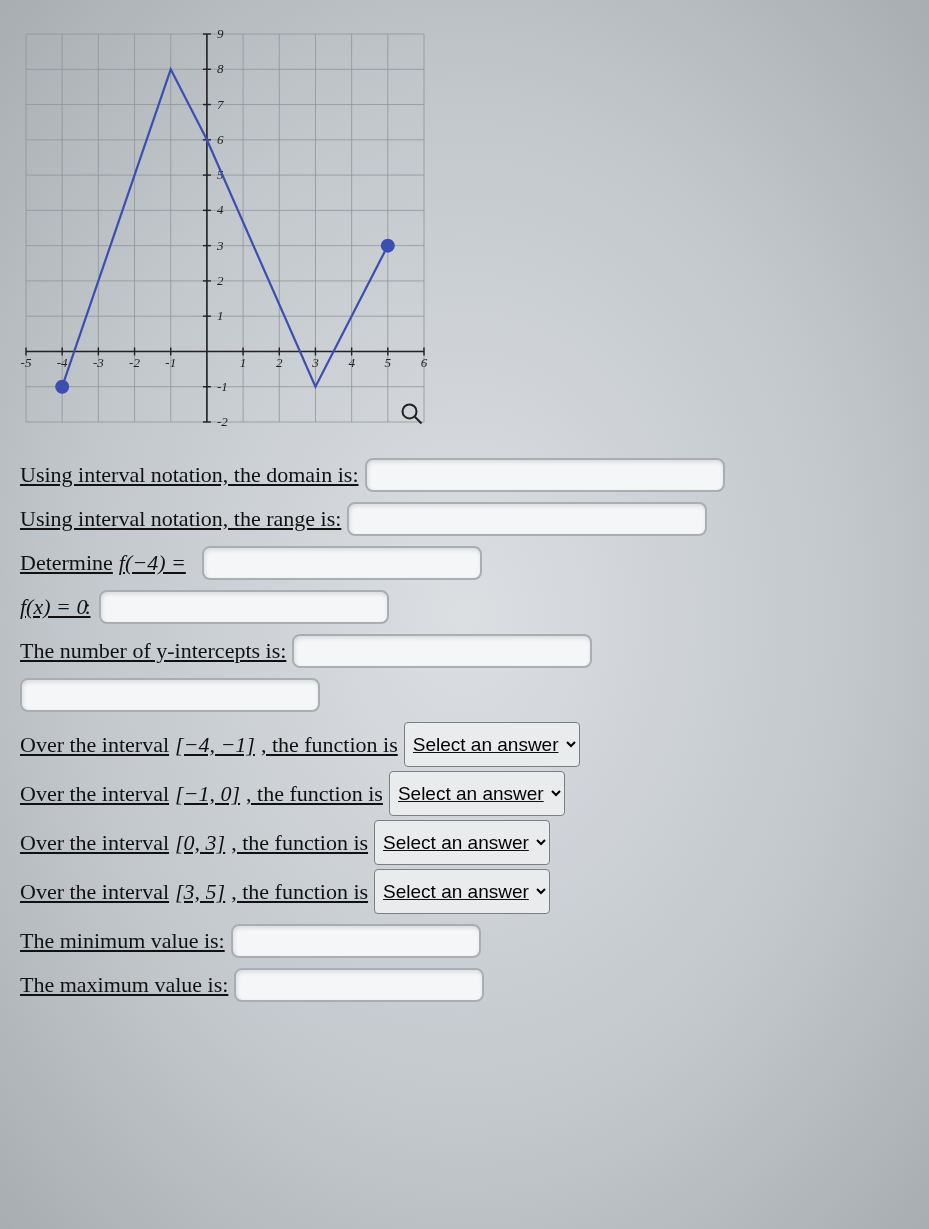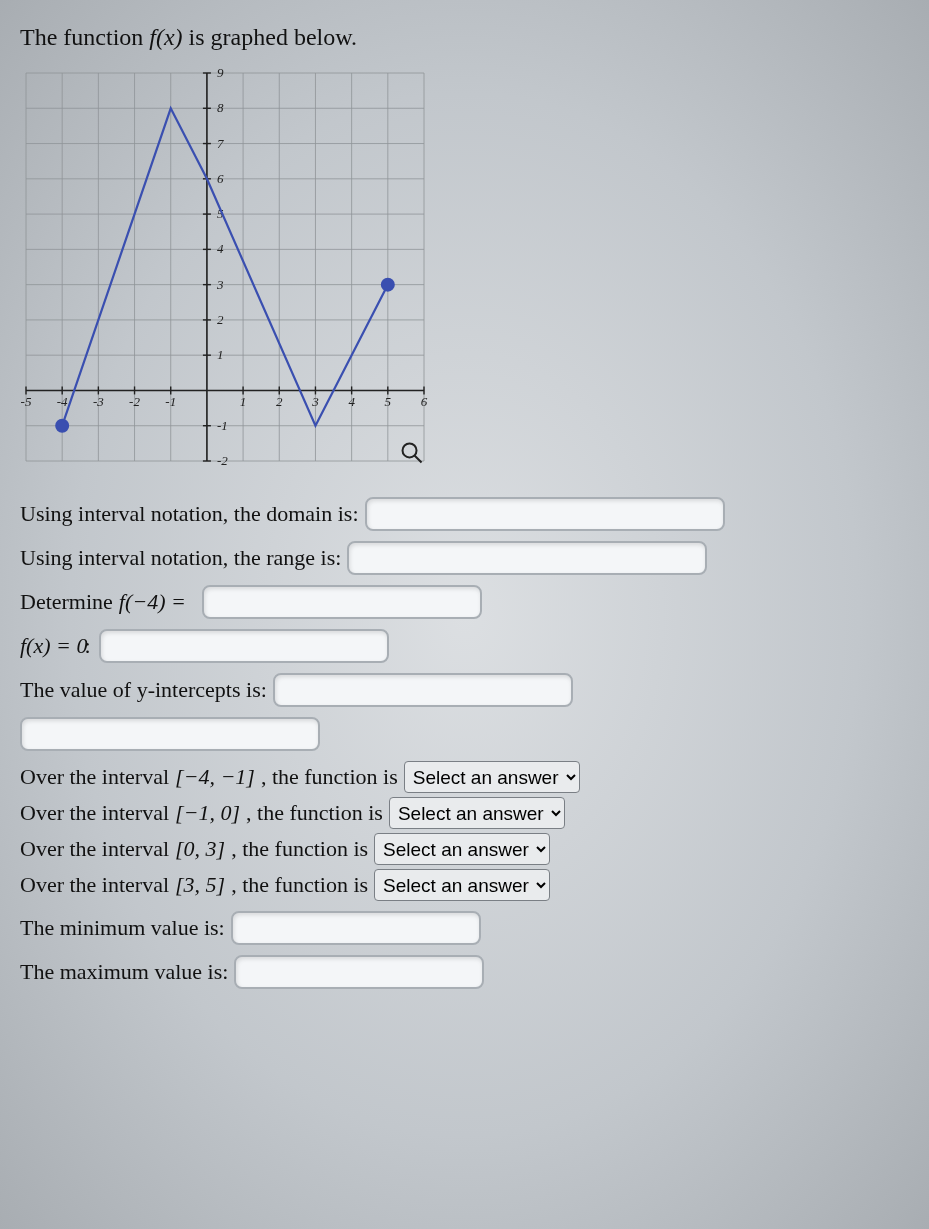--- a/index.html
+++ b/index.html
@@ -20,50 +20,48 @@
     font-size: 24px;
   }
   .math-var { font-style: italic; font-family: 'Times New Roman', serif; }
   .graph-wrap { margin: 4px 0 24px 0; }
   .qrow {
     display: flex;
     align-items: center;
     flex-wrap: wrap;
     margin: 10px 0;
     font-size: 22px;
+    text-decoration: underline;
   }
   .qrow span.text { margin-right: 6px; }
   input.answer {
     height: 34px;
     border: 2px solid #a8aeb4;
     border-radius: 8px;
     background: #f4f6f8;
     box-shadow: inset 1px 2px 4px rgba(0,0,0,0.12);
     font-size: 18px;
     padding: 0 8px;
     box-sizing: border-box;
   }
   select.answer {
-    height: 32px;
+    height: 45px;
     border: 1.5px solid #7a7f85;
     border-radius: 4px;
     background: #e9ebed;
     font-size: 19px;
     font-family: Arial, sans-serif;
     padding: 0 4px;
   }
 </style>
 </head>
 <body>
 
 <div class="page">
 
-  <div class="intro">
-    <span>The function </span><span class="math-var">f(x)</span><span> is graphed below.</span>
-  </div>
 
   <div class="graph-wrap">
     <svg id="graph-svg" width="410" height="400">
         <line x1="6" y1="394" x2="6" y2="6" stroke="#8f9498" stroke-width="0.8"></line>
         <line x1="42.18181818181818" y1="394" x2="42.18181818181818" y2="6" stroke="#8f9498" stroke-width="0.8"></line>
         <line x1="78.36363636363636" y1="394" x2="78.36363636363636" y2="6" stroke="#8f9498" stroke-width="0.8"></line>
         <line x1="114.54545454545453" y1="394" x2="114.54545454545453" y2="6" stroke="#8f9498" stroke-width="0.8"></line>
         <line x1="150.72727272727272" y1="394" x2="150.72727272727272" y2="6" stroke="#8f9498" stroke-width="0.8"></line>
         <line x1="186.9090909090909" y1="394" x2="186.9090909090909" y2="6" stroke="#8f9498" stroke-width="0.8"></line>
         <line x1="223.09090909090907" y1="394" x2="223.09090909090907" y2="6" stroke="#8f9498" stroke-width="0.8"></line>
@@ -154,21 +152,21 @@
     <input class="answer" style="width: 280px;">
   </div>
 
   <div class="qrow">
     <span class="math-var">f(x) = 0</span>
     <span class="text" style="margin-left:-3px;margin-right:8px">:</span>
     <input class="answer" style="width: 290px;">
   </div>
 
   <div class="qrow">
-    <span class="text">The value of y-intercepts is:</span>
+    <span class="text">The number of y-intercepts is:</span>
     <input class="answer" style="width: 300px;">
   </div>
 
 
   <div class="qrow">
     <input class="answer" style="width: 300px;">
   </div>
 
   <div class="qrow" style="margin:4px 0">
     <span class="text">Over the interval </span>

